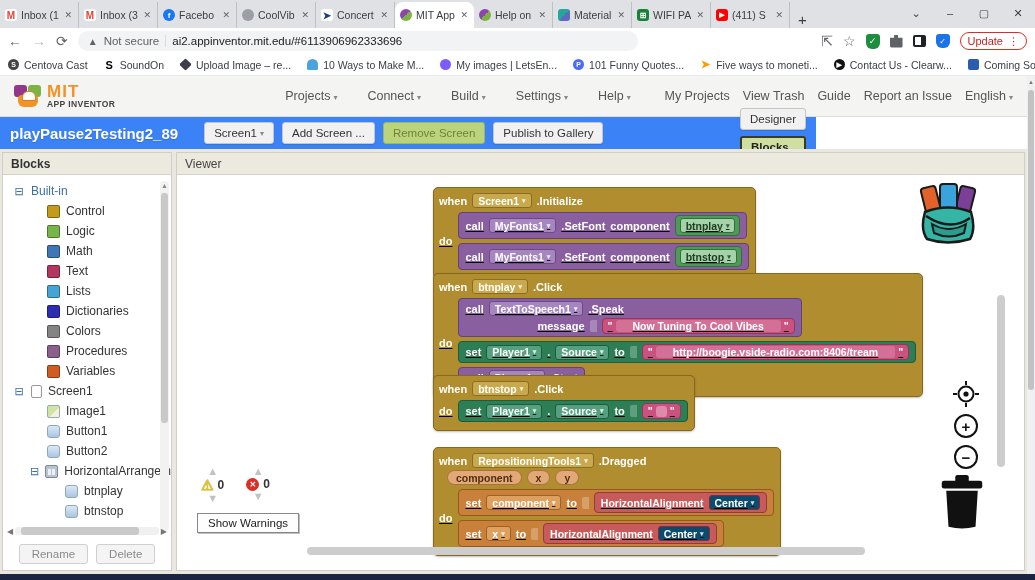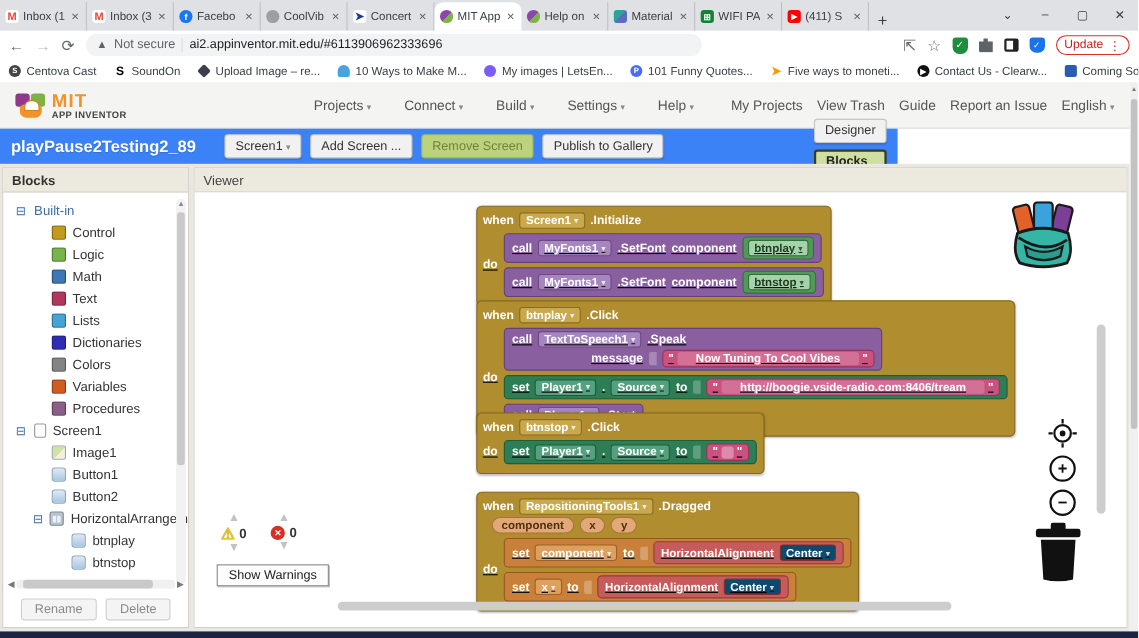--- a/index.html
+++ b/index.html
@@ -370,26 +370,26 @@
           </div>
         <div class="tree-row" style="padding-left:44px">
             <span class="pal-ico" style="background: rgb(45, 45, 178);"></span>
             <span>Dictionaries</span>
           </div>
         <div class="tree-row" style="padding-left:44px">
             <span class="pal-ico" style="background: rgb(132, 132, 132);"></span>
             <span>Colors</span>
           </div>
         <div class="tree-row" style="padding-left:44px">
+            <span class="pal-ico" style="background: rgb(138, 95, 138);"></span>
+            <span>Procedures</span>
+          </div>
+        <div class="tree-row" style="padding-left:44px">
             <span class="pal-ico" style="background: rgb(208, 92, 34);"></span>
             <span>Variables</span>
-          </div>
-        <div class="tree-row" style="padding-left:44px">
-            <span class="pal-ico" style="background: rgb(138, 95, 138);"></span>
-            <span>Procedures</span>
           </div>
         <div class="tree-row" style="padding-left:10px">
             <span class="toggle">⊟</span>
             <span class="scr-ico"></span>
             <span>Screen1</span>
           </div>
         <div class="tree-row" style="padding-left:44px">
             <span class="img-ico"></span>
             <span>Image1</span>
           </div>

